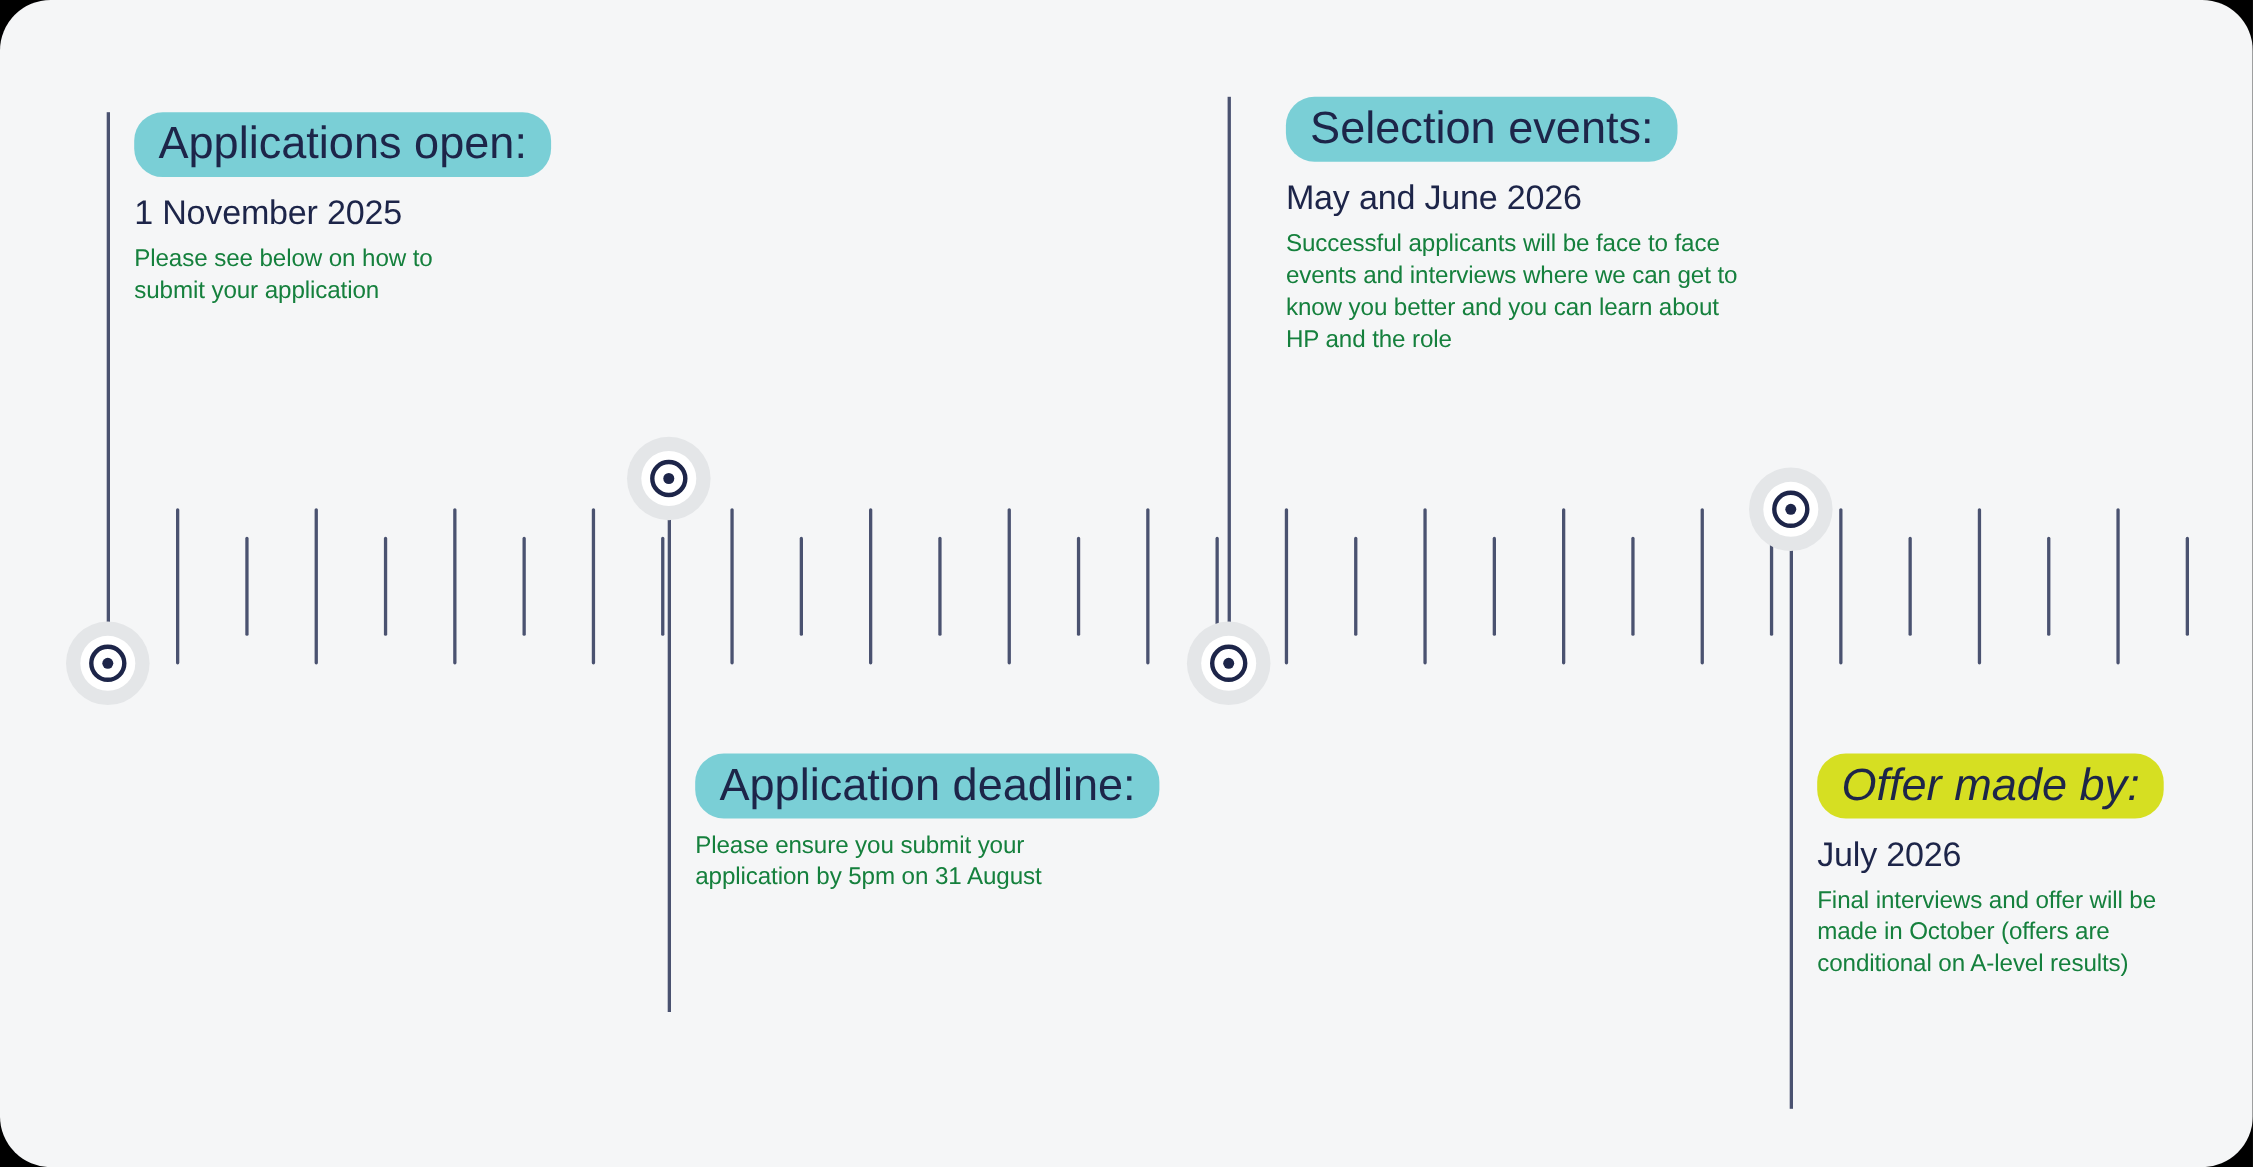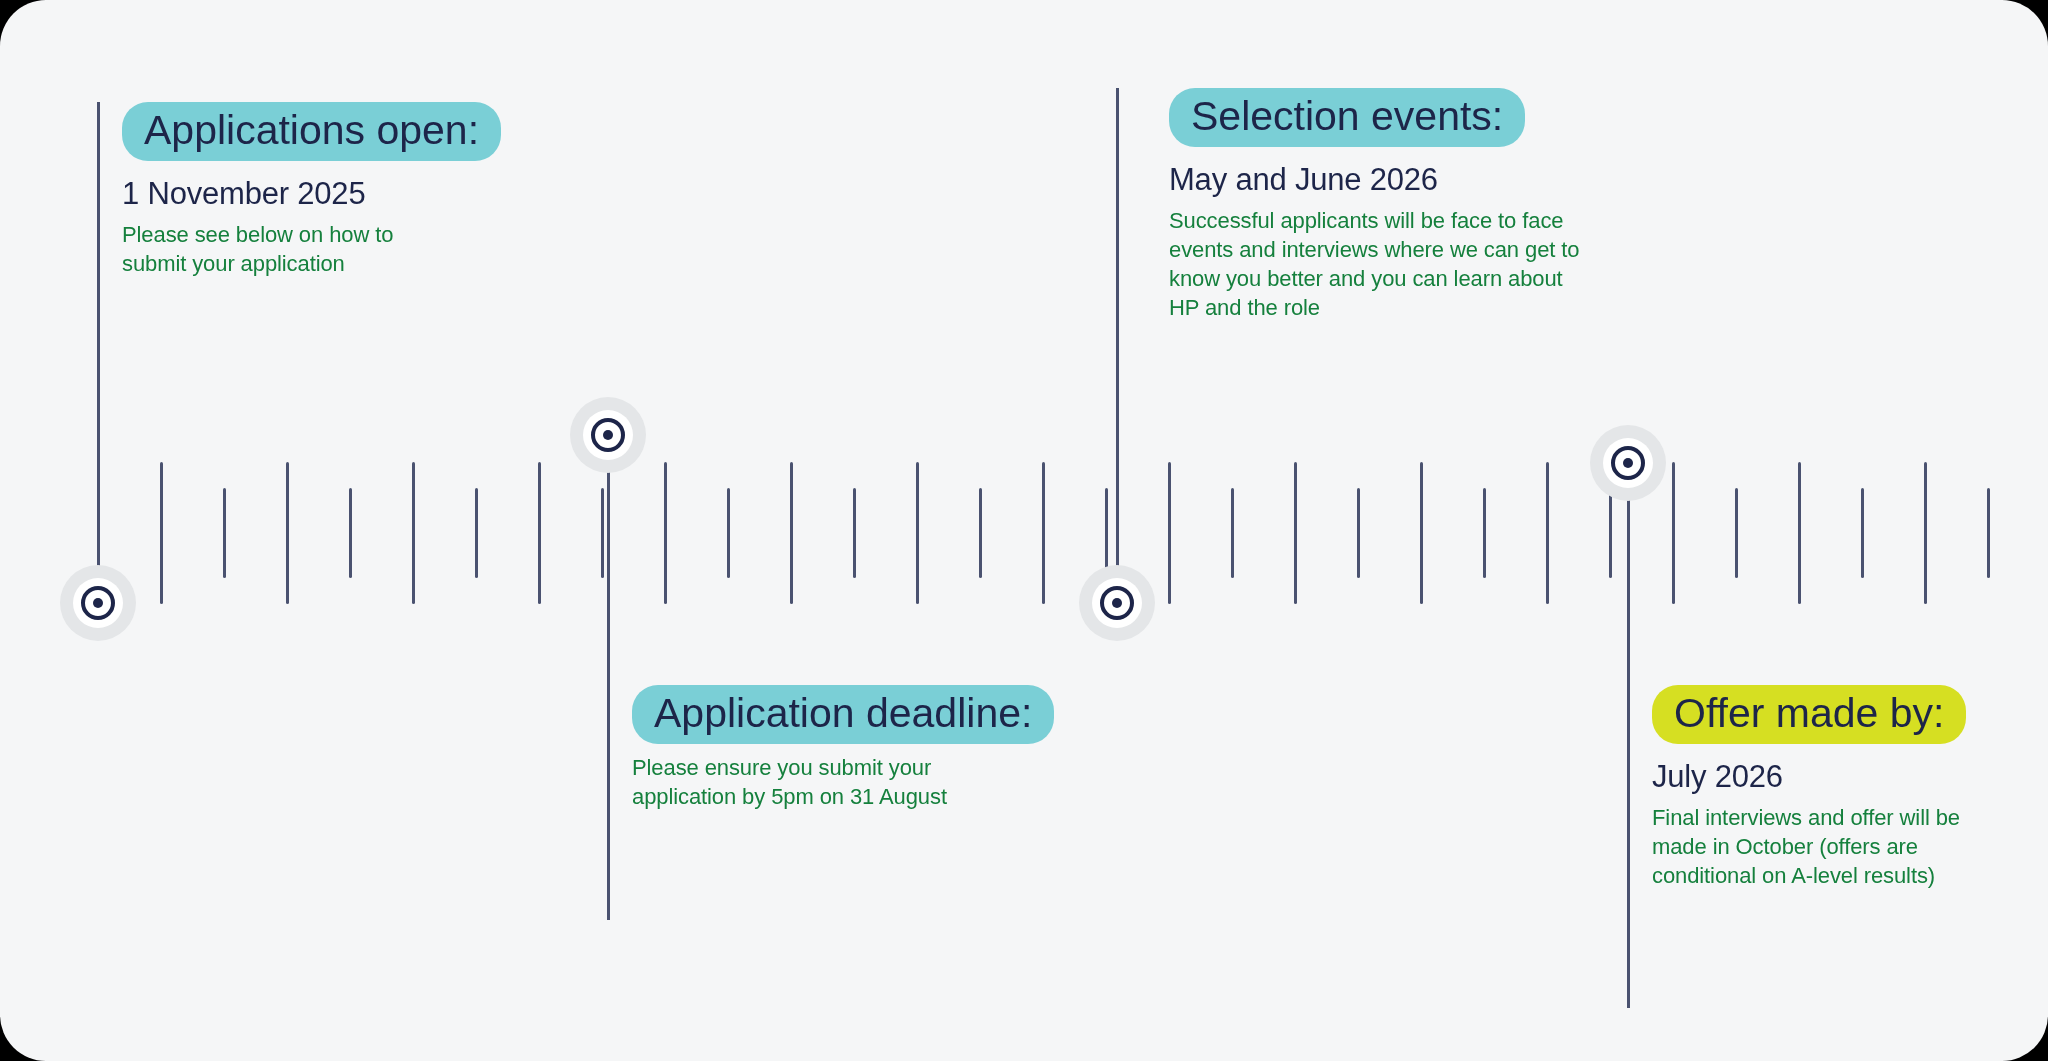--- a/index.html
+++ b/index.html
@@ -95,21 +95,21 @@
   .pill {
     display: inline-block;
     border-radius: 26px;
     padding: 7px 22px 9px 22px;
     font-size: 41px;
     line-height: 1.05;
     color: #1D2549;
     white-space: nowrap;
   }
   .pill.teal  { background: #7ACFD6; }
-  .pill.green { background: #D6DF22; }
+  .pill.green { background: #D6DF22; font-style: italic; }
 
   .date {
     font-size: 31px;
     font-weight: normal;
     color: #1D2549;
     margin-top: 16px;
     line-height: 1.1;
     letter-spacing: -0.2px;
   }
   .desc {

